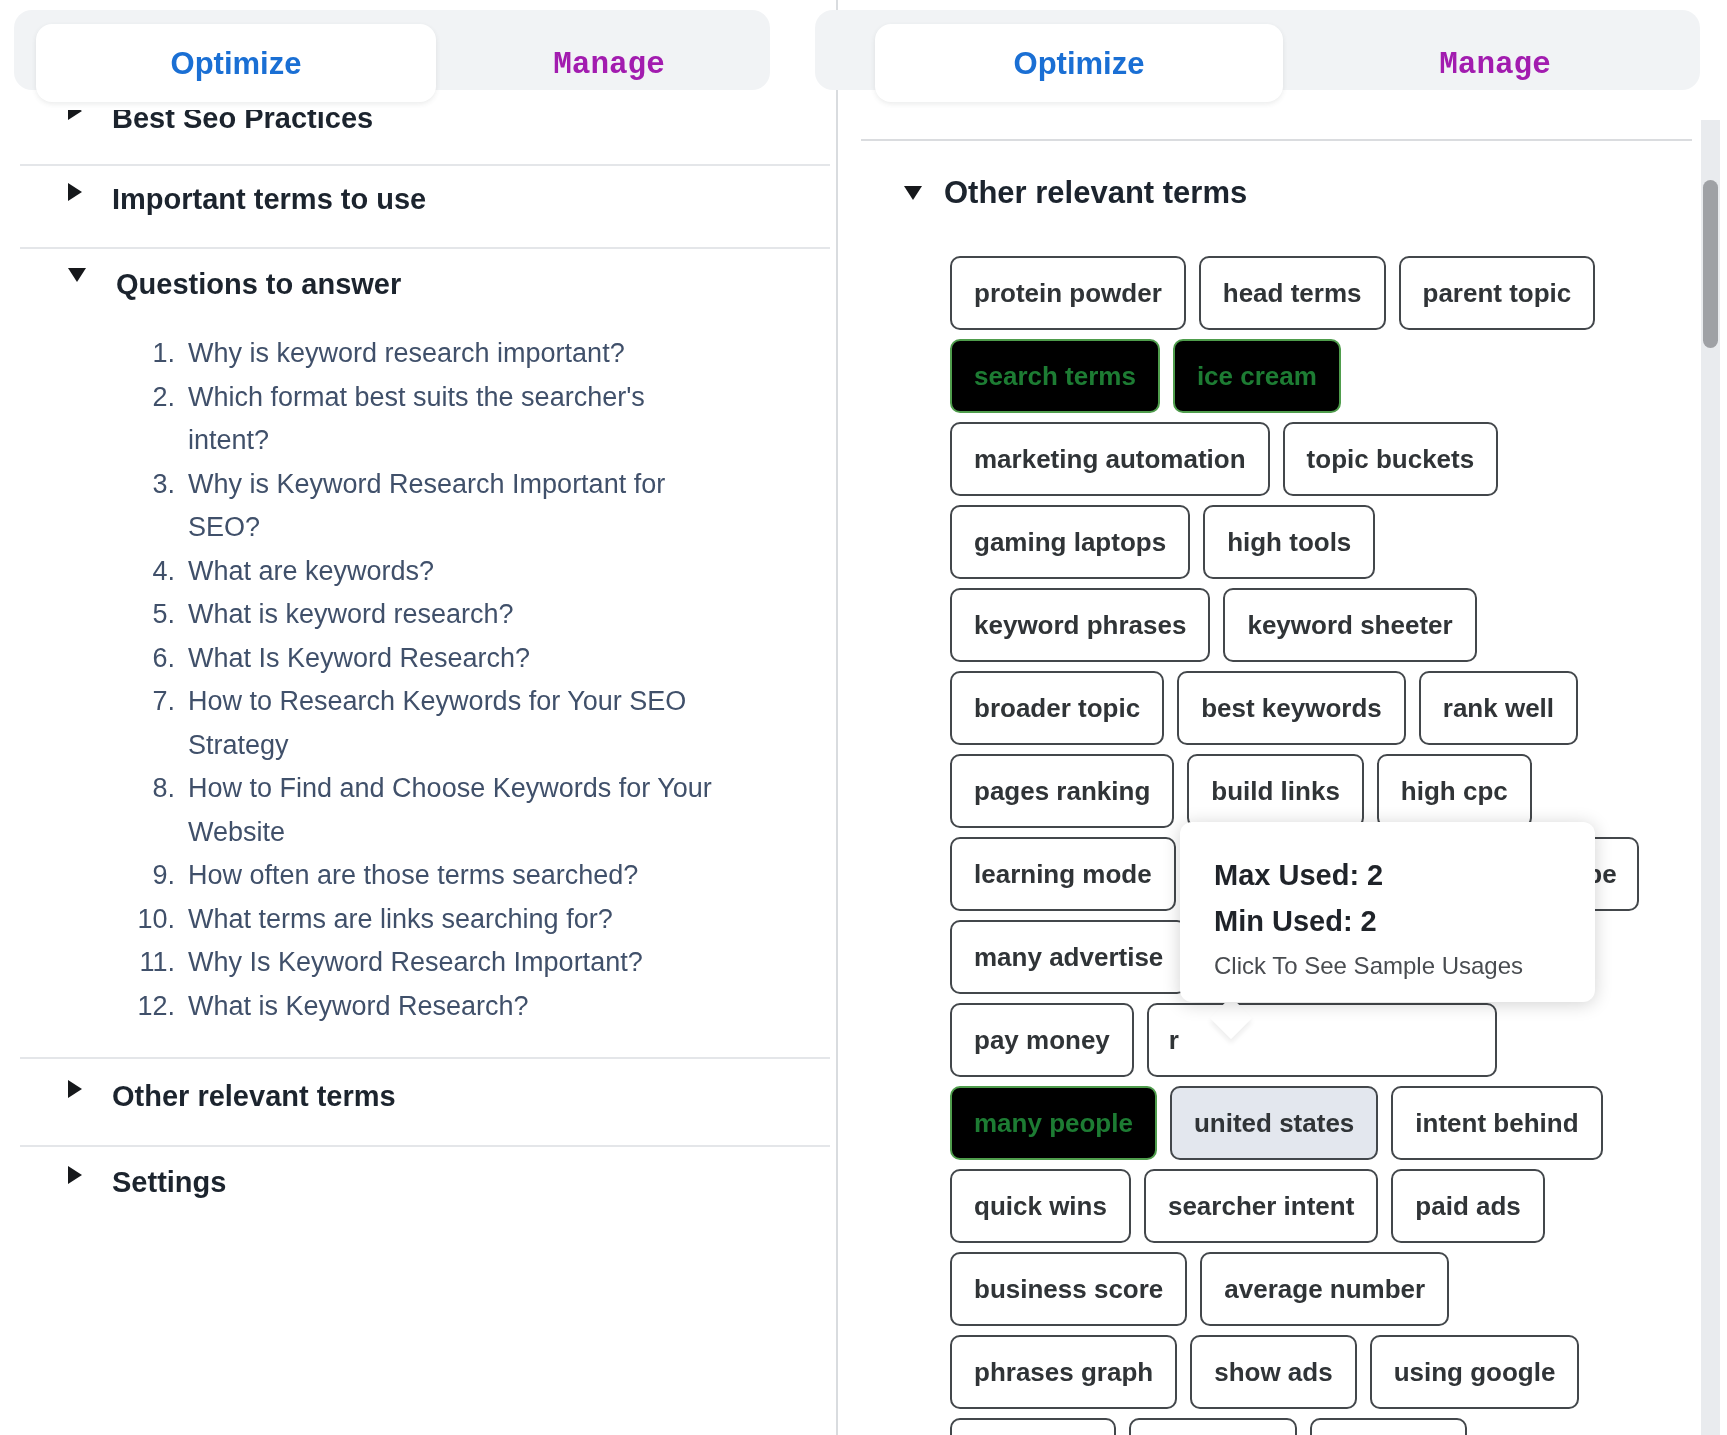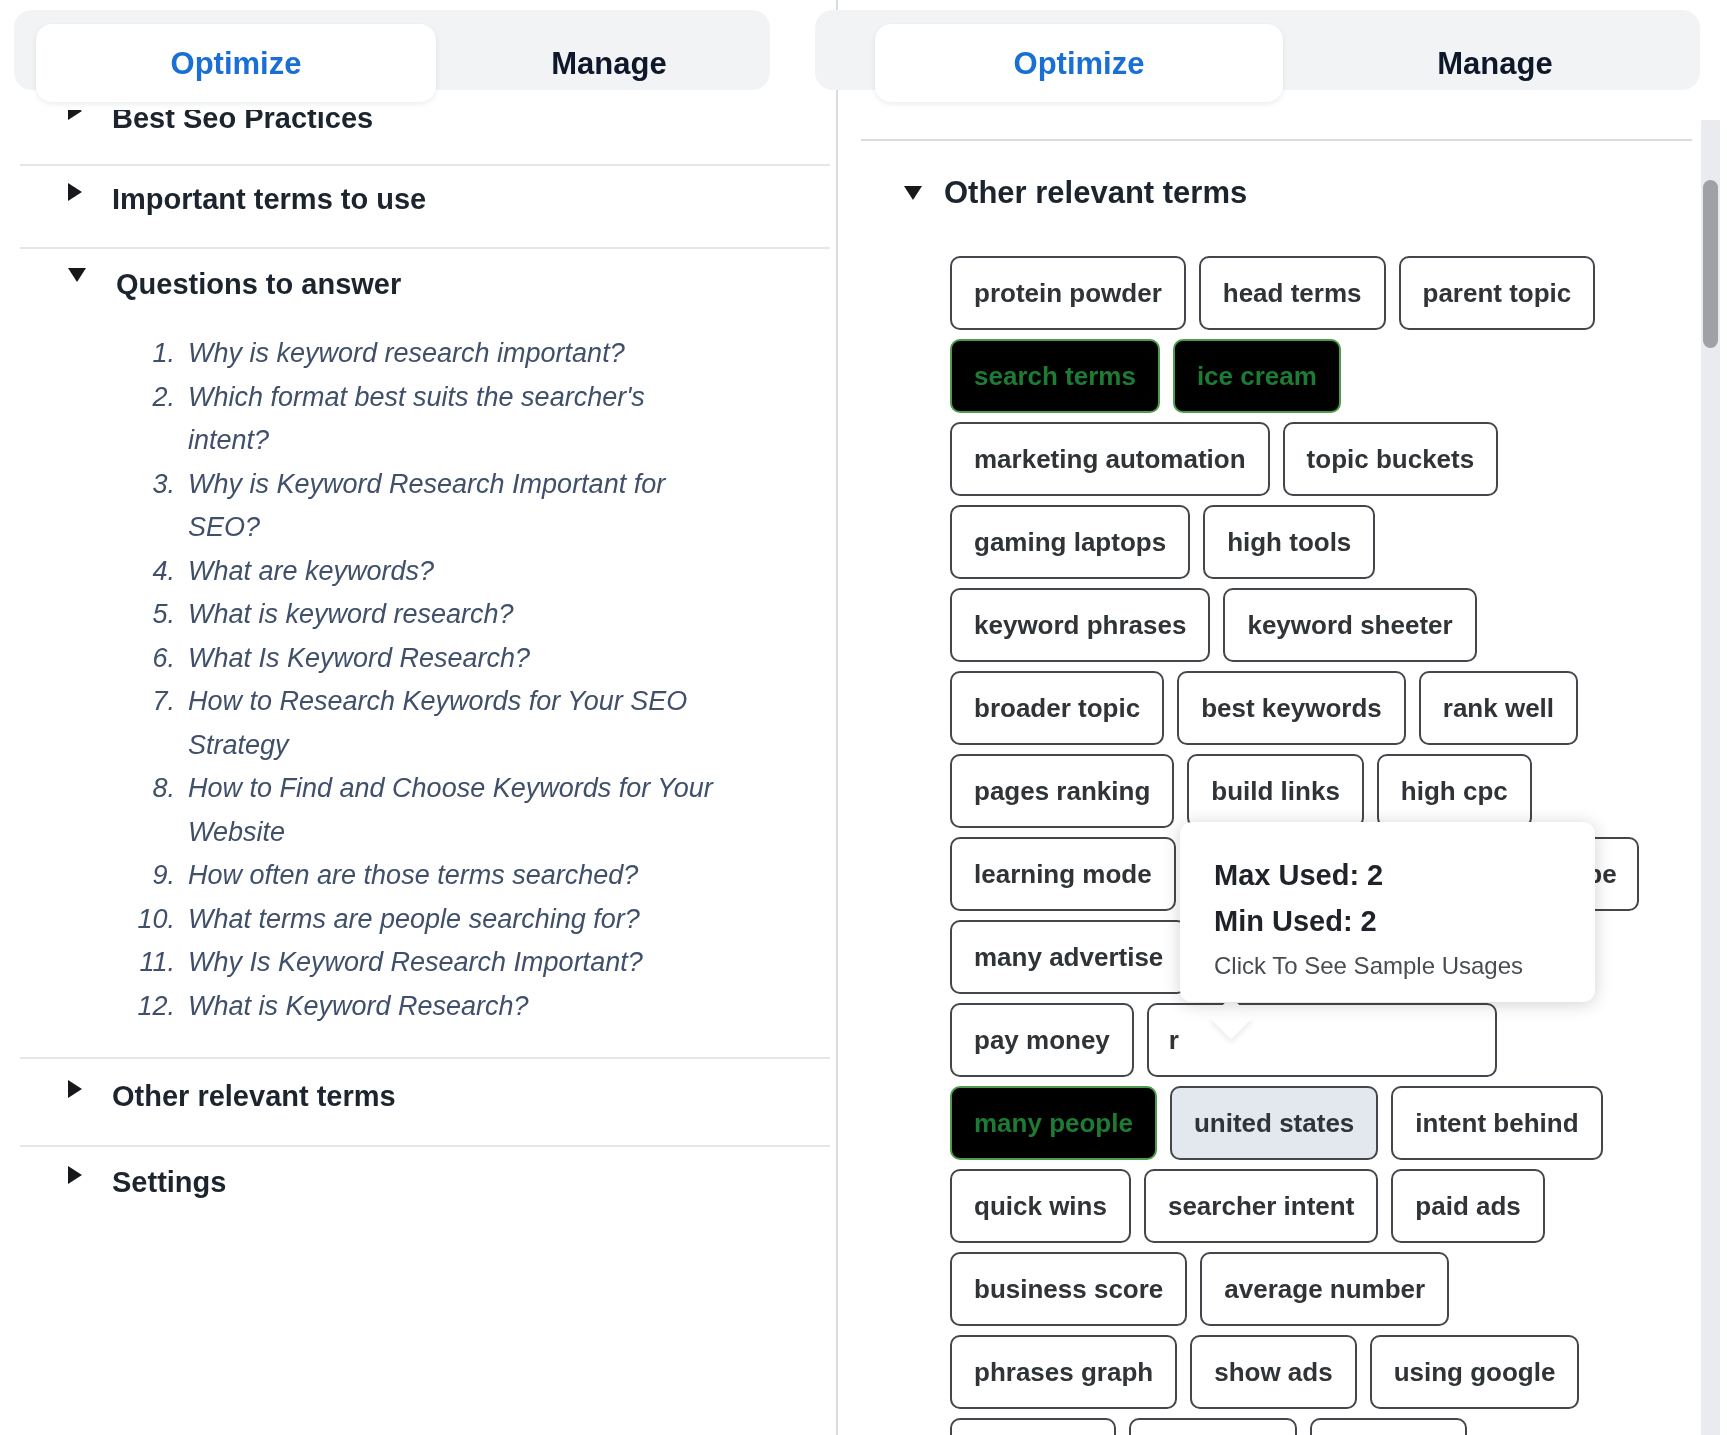--- a/index.html
+++ b/index.html
@@ -9,42 +9,42 @@
   .tabbar{position:absolute;background:#f1f3f5;border-radius:18px;height:80px;top:10px;}
   .tabbar.left{left:14px;width:756px;}
   .tabbar.right{left:815px;width:885px;}
   .tab-pill{position:absolute;top:14px;height:78px;background:#fff;border-radius:16px;
             box-shadow:0 2px 5px rgba(60,64,67,.10);}
   .tabbar.left .tab-pill{left:22px;width:400px;}
   .tabbar.right .tab-pill{left:60px;width:408px;}
   .tab-label{position:absolute;top:0;height:108px;display:flex;align-items:center;justify-content:center;
              font-size:31px;font-weight:bold;cursor:pointer;}
   .tab-optimize{color:#1a6fd4;}
-  .tab-manage{color:#0f172a;}
+  .tab-manage{color:#a21caf;font-family:Liberation Mono, monospace;}
   .tabbar.left .tab-optimize{left:22px;width:400px;}
   .tabbar.left .tab-manage{left:430px;width:330px;}
   .tabbar.right .tab-optimize{left:60px;width:408px;}
   .tabbar.right .tab-manage{left:480px;width:400px;}
   
   .vdivider{position:absolute;left:836px;top:0;width:2px;height:1435px;background:#d9dcdf;}
   
   .ldiv{position:absolute;left:20px;width:810px;height:2px;background:#e4e6e9;}
   #ldiv1{top:164px;} #ldiv2{top:247px;} #ldiv3{top:1057px;} #ldiv4{top:1145px;}
   .lsec{position:absolute;left:68px;display:flex;gap:30px;height:40px;
         font-size:29px;font-weight:bold;color:#1c242e;cursor:pointer;}
   #lsec2{top:183px;} #lsec3{top:268px;} #lsec4{top:1080px;} #lsec5{top:1166px;}
   .clipwrap{position:absolute;left:0;top:110px;width:780px;height:36px;overflow:hidden;}
   .clipwrap .lsec{position:static;margin-top:-8px;margin-left:68px;}
   .tri-right{width:0;height:0;border-top:9px solid transparent;border-bottom:9px solid transparent;
              border-left:14px solid #16181b;flex:0 0 auto;}
   .tri-down{width:0;height:0;border-left:9px solid transparent;border-right:9px solid transparent;
             border-top:14px solid #16181b;flex:0 0 auto;}
   ol.questions{position:absolute;left:90px;top:332px;width:643px;margin:0;padding:0;list-style:none;
                counter-reset:q;font-size:27px;line-height:43.5px;color:#40506a;font-weight:500;}
-  ol.questions li{position:relative;padding-left:98px;counter-increment:q;font-style:italic;}
+  ol.questions li{position:relative;padding-left:98px;counter-increment:q;}
   ol.questions li::before{content:counter(q) ".";position:absolute;left:0;width:85px;text-align:right;}
   
   .rdiv{position:absolute;left:861px;top:139px;width:831px;height:2px;background:#dadcdf;}
   .rsec{position:absolute;left:904px;top:173px;display:flex;align-items:center;gap:22px;height:40px;
         font-size:31px;font-weight:bold;color:#1c242e;cursor:pointer;}
   .chips{position:absolute;left:950px;top:256px;width:720px;}
   .chip-row{display:flex;gap:13px;margin-bottom:9px;height:74px;align-items:stretch;}
   .chip{box-sizing:border-box;display:inline-flex;align-items:center;justify-content:center;
         padding:0 22px;border:2px solid #43474b;border-radius:10px;background:#fff;
         font-size:26px;font-weight:bold;color:#303437;white-space:nowrap;cursor:pointer;}
@@ -99,21 +99,21 @@
 <ol class="questions" id="questions-list">
     <li>Why is keyword research important?</li>
     <li>Which format best suits the searcher's intent?</li>
     <li>Why is Keyword Research Important for SEO?</li>
     <li>What are keywords?</li>
     <li>What is keyword research?</li>
     <li>What Is Keyword Research?</li>
     <li>How to Research Keywords for Your SEO Strategy</li>
     <li>How to Find and Choose Keywords for Your Website</li>
     <li>How often are those terms searched?</li>
-    <li>What terms are people searching for?</li>
+    <li>What terms are links searching for?</li>
     <li>Why Is Keyword Research Important?</li>
     <li>What is Keyword Research?</li>
   </ol>
 
 <div class="ldiv" id="ldiv3"></div>
 
 <div class="lsec" id="lsec4">
   <span class="tri-right"></span>
   <span>Other relevant terms</span>
 </div>

